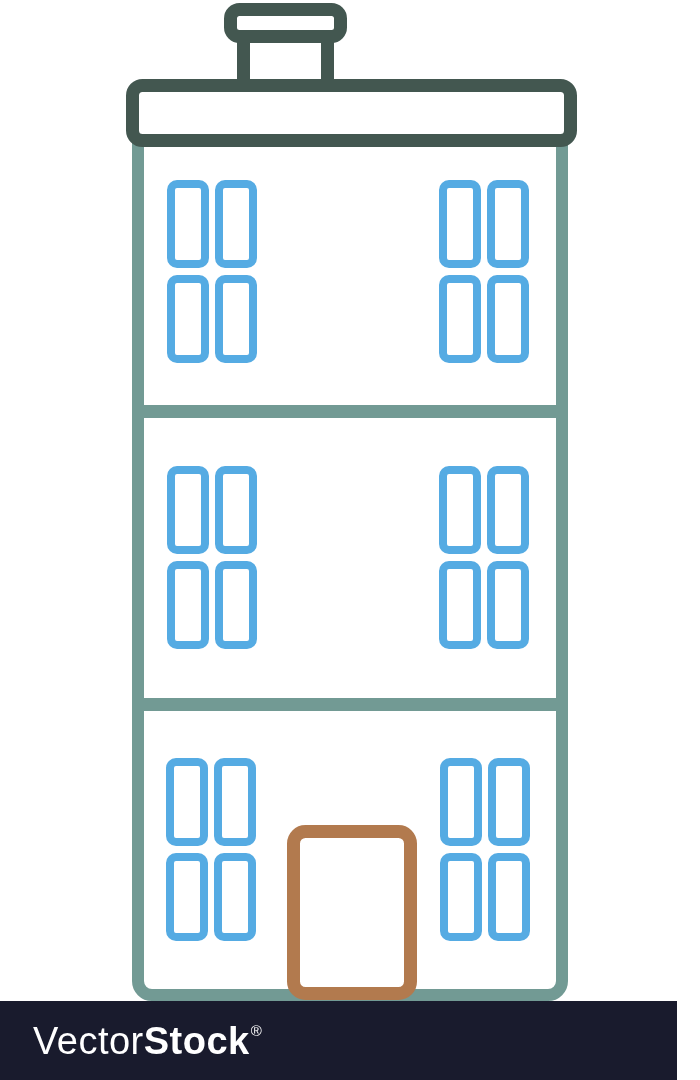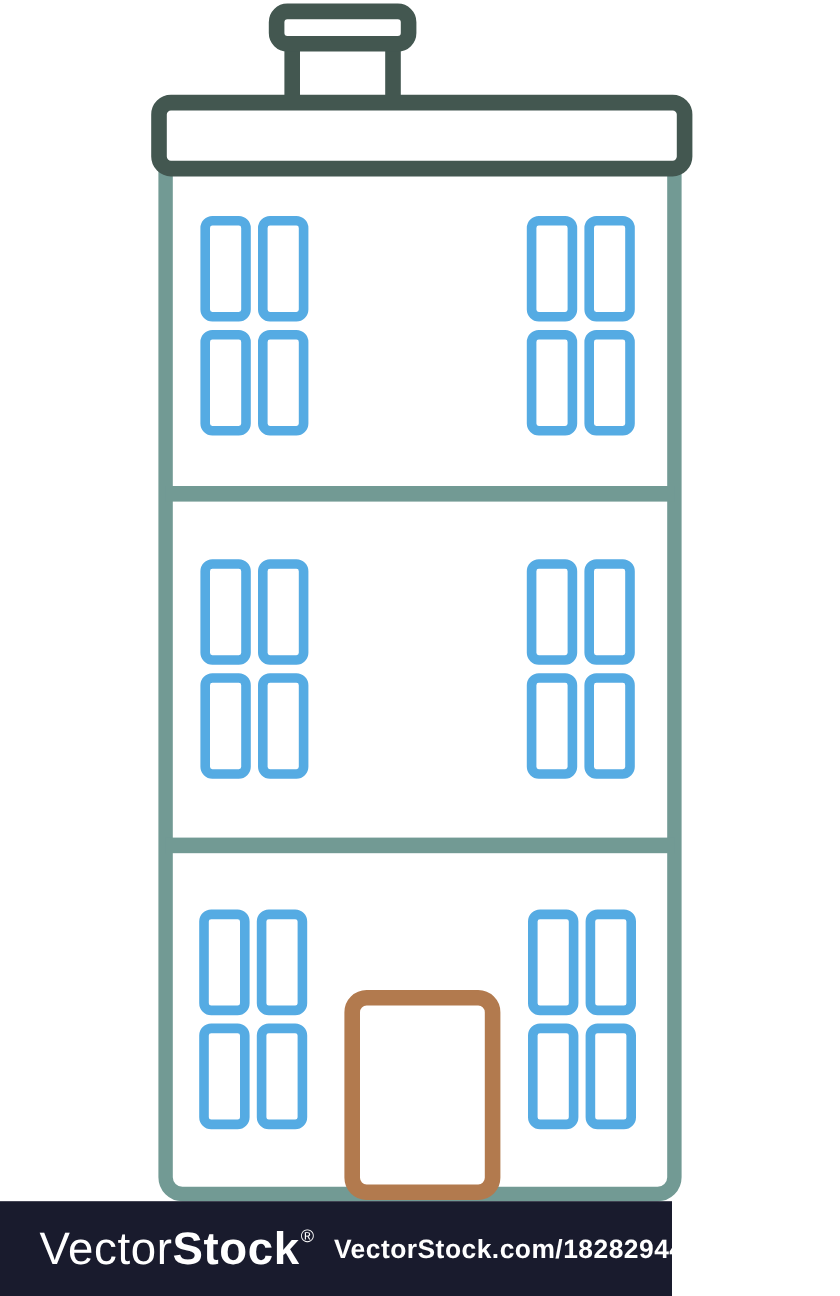--- a/index.html
+++ b/index.html
@@ -36,29 +36,28 @@
   .stroke-dark{ stroke:var(--outline_dark); fill:#ffffff; }
   .stroke-wall{ stroke:var(--wall); fill:#ffffff; }
   .fill-wall{ fill:var(--wall); stroke:none; }
   .stroke-window{ stroke:var(--window); fill:#ffffff; }
   .stroke-door{ stroke:var(--door); fill:#ffffff; }
 
   .footer{
     position:absolute;
     left:0;
     top:1001px;
-    width:560px;
+    width:677px;
     height:79px;
     background:var(--footer_bg);
     display:flex;
     align-items:center;
     justify-content:space-between;
     box-sizing:border-box;
     padding:0 28px 0 33px;
-    gap:16px;
   }
   .logo{
     color:var(--text);
     font-size:38px;
     letter-spacing:0.5px;
     white-space:nowrap;
     line-height:1;
   }
   .logo-light{ font-weight:300; }
   .logo-bold{ font-weight:700; }
@@ -129,16 +128,15 @@
       <rect class="stroke-window" x="52" y="4" width="34" height="80" rx="6" stroke-width="8"></rect>
       <rect class="stroke-window" x="4" y="99" width="34" height="80" rx="6" stroke-width="8"></rect>
       <rect class="stroke-window" x="52" y="99" width="34" height="80" rx="6" stroke-width="8"></rect>
     </g>
 
     <rect class="stroke-door" x="293.5" y="831.5" width="117" height="162" rx="12" stroke-width="13"></rect>
   </svg>
 
   <div class="footer">
     <div class="logo"><span class="logo-light">Vector</span><span class="logo-bold">Stock</span><span class="logo-reg">®</span></div>
-    <div class="url">VectorStock.com/18282944</div>
   </div>
 
 </div>
 
 </body></html>

